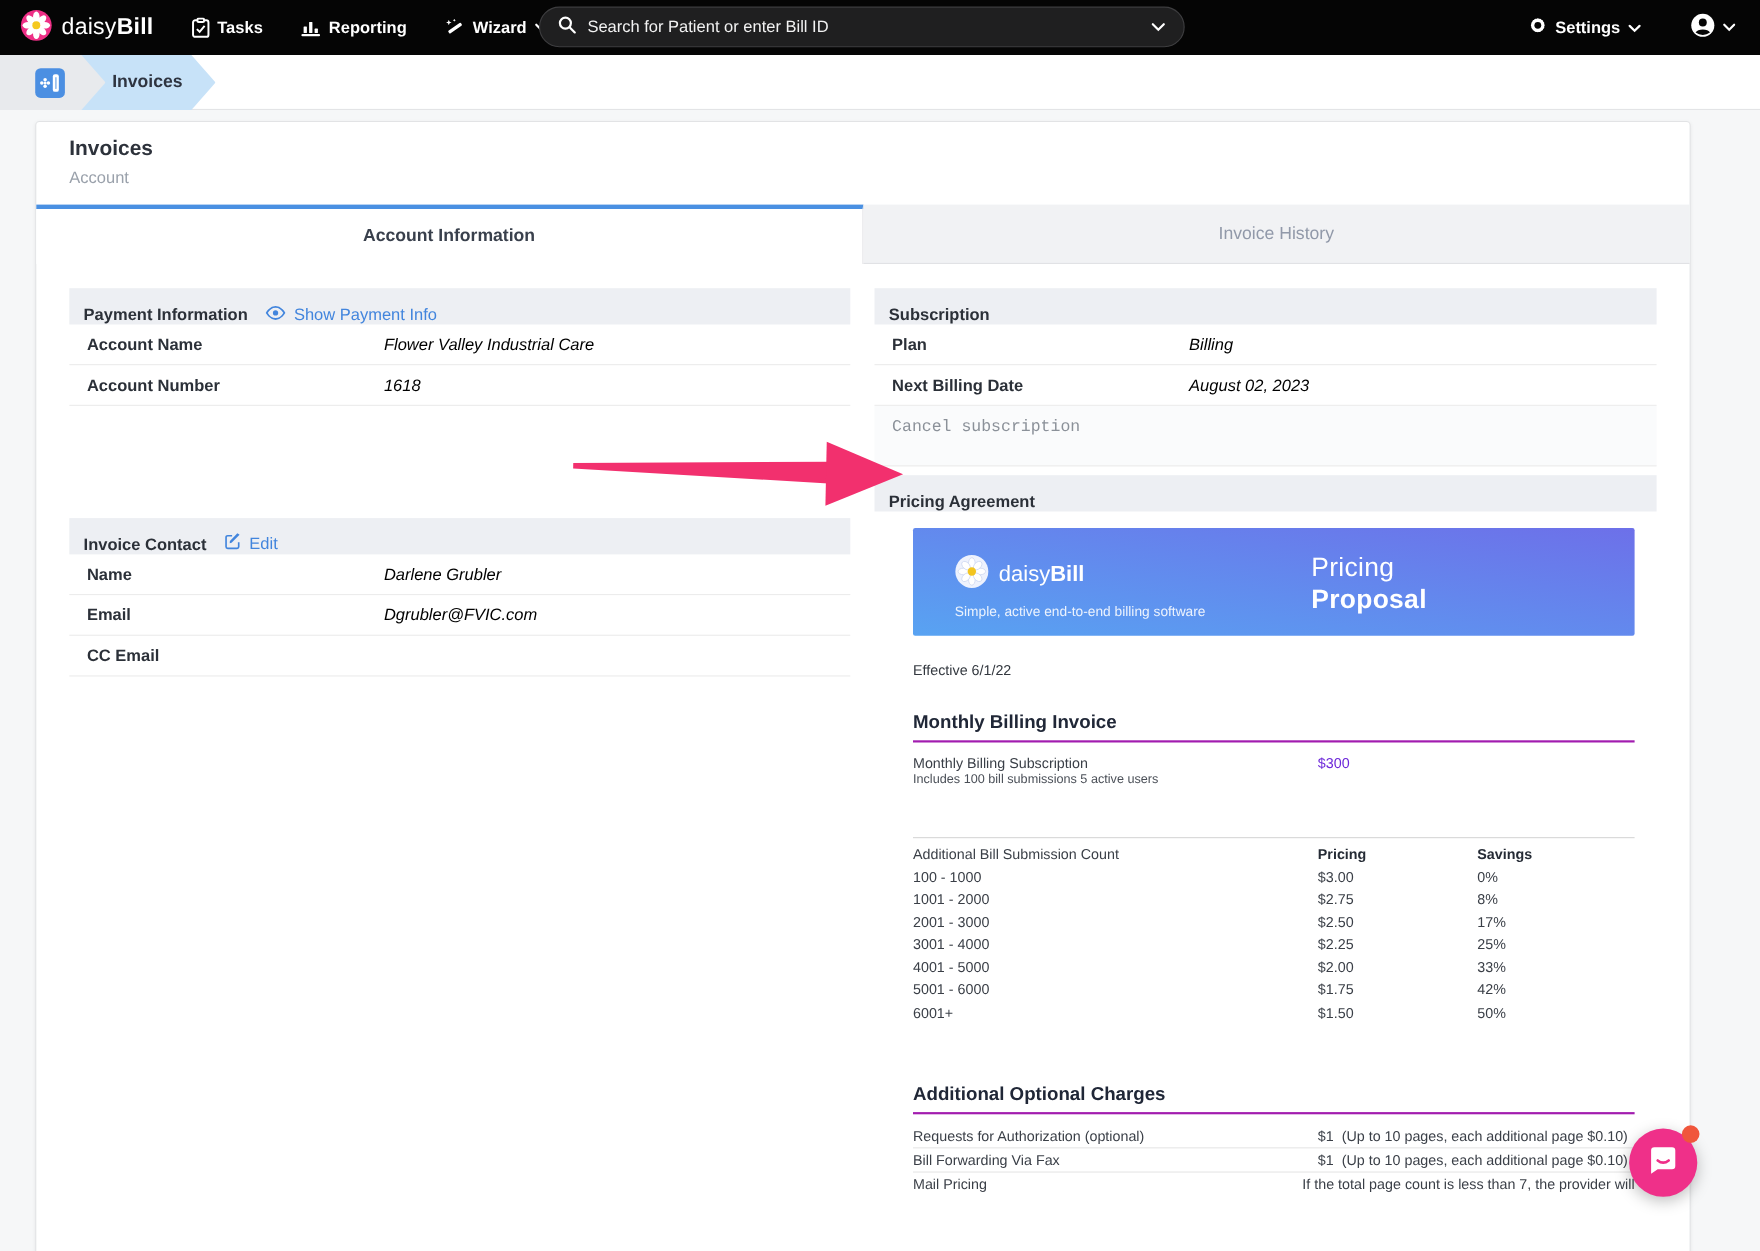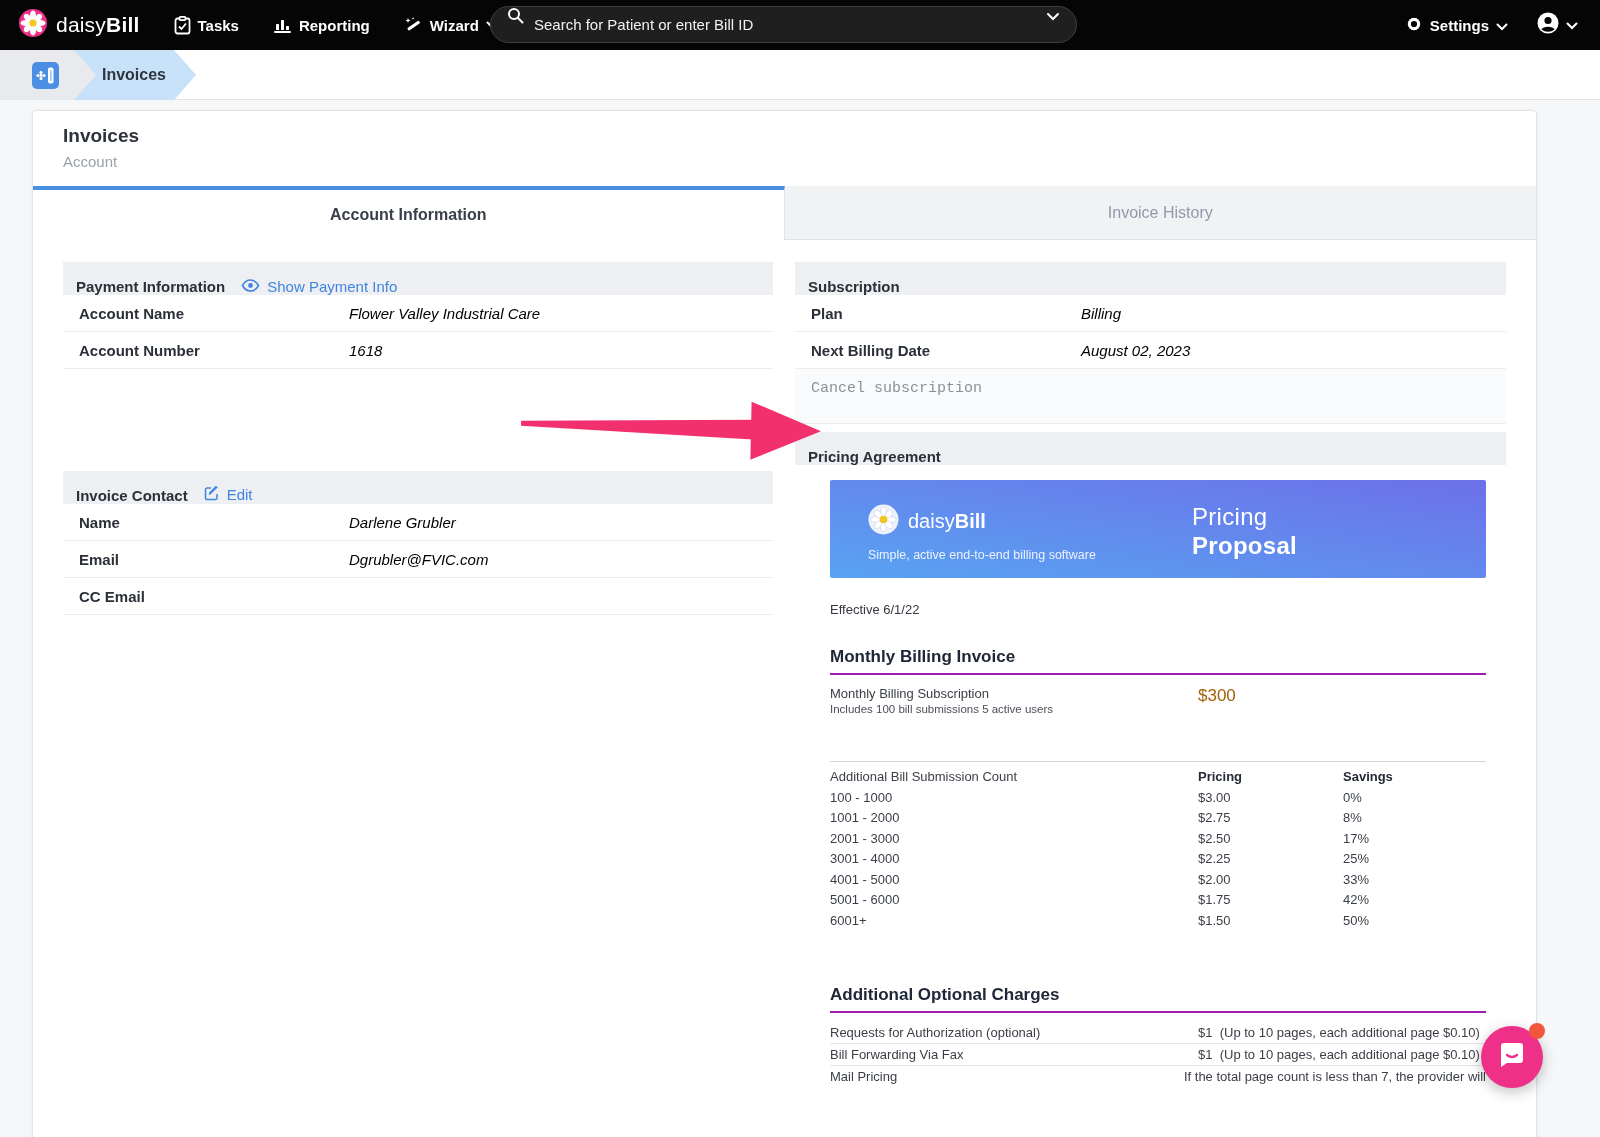--- a/index.html
+++ b/index.html
@@ -10,25 +10,25 @@
   .navbar { position:absolute; left:0; top:0; width:1600px; height:50px; background:#050505;
             display:flex; align-items:center; color:#fff; z-index:50; }
   .brand { display:flex; align-items:center; gap:8px; margin-left:18px; cursor:pointer; }
   .brand-text { font-size:21px; color:#fff; letter-spacing:.2px; }
   .brand-text b { font-weight:700; }
   .nav-item { display:flex; align-items:center; gap:7px; font-size:15px; font-weight:700;
               color:#fff; margin-left:34px; cursor:pointer; }
   .nav-item svg { display:block; }
   .search-pill { position:absolute; left:490px; top:6px; width:587px; height:37px;
                  background:#1f1f20; border:1px solid #3e3e40; border-radius:19px;
-                 display:flex; padding:0 16px; gap:10px; }
+                 display:flex; align-items:center; padding:0 16px; gap:10px; }
   .search-pill input { flex:1; background:transparent; border:none; outline:none;
                        color:#f2f2f2; font-size:15px; font-family:inherit; }
   .search-pill input::placeholder { color:#f2f2f2; opacity:1; }
-  .nav-right { position:absolute; right:22px; top:0; height:50px; display:flex; align-items:center; gap:28px; }
+  .nav-right { position:absolute; right:22px; top:0; height:50px; display:flex; align-items:center; gap:44px; }
   .nav-settings { display:flex; align-items:center; gap:7px; font-size:15px; font-weight:700; cursor:pointer; }
   .nav-user { display:flex; align-items:center; gap:6px; cursor:pointer; }
 
   
   .crumbbar { position:absolute; left:0; top:50px; width:1600px; height:50px; background:#fff;
               border-bottom:1px solid #e3e4e6; z-index:40; }
   .crumb-blue { position:absolute; left:0; top:0; width:196px; height:50px; background:#c7e2f8;
                 clip-path:polygon(0 0, 174px 0, 196px 50%, 174px 100%, 0 100%);
                 display:flex; align-items:center; justify-content:flex-end; padding-right:30px;
                 font-size:16px; font-weight:700; color:#2e3440; cursor:pointer; z-index:1; }
@@ -78,21 +78,21 @@
   .banner-right { position:absolute; left:362px; top:22px; font-size:24px; line-height:29px;
                   font-weight:300; letter-spacing:.3px; }
   .banner-right b { font-weight:700; }
   .effective { margin-top:24px; font-size:13px; color:#33383f; }
   .doc-h { margin-top:30px; font-size:17px; font-weight:700; color:#20273:; color:#202737;
            border-bottom:2px solid #a21caf; padding-bottom:6px; }
   .doc-item { margin-top:11px; display:flex; }
   .doc-item-main { width:368px; }
   .doc-item-name { font-size:13px; color:#3a3f47; }
   .doc-item-desc { font-size:11.5px; color:#4a4f57; margin-top:2px; }
-  .doc-item-price { font-size:17px; color:#a16207; }
+  .doc-item-price { font-size:13px; color:#6d28d9; }
 
   .tier-table { margin-top:46px; border-top:1px solid #d6d6d6; padding-top:7px; }
   .tier-row { display:flex; height:20.5px; align-items:flex-start; font-size:13px; color:#3a3f47; }
   .tier-c1 { width:368px; }
   .tier-c2 { width:145px; }
   .tier-row.head .tier-c2, .tier-row.head .tier-c3 { font-weight:700; color:#252b35; }
   .tier-row.head .tier-c1 { color:#3a3f47; }
 
   .opt-rows { margin-top:8px; }
   .opt-row { display:flex; align-items:center; height:22px; font-size:13px; color:#3a3f47; }

